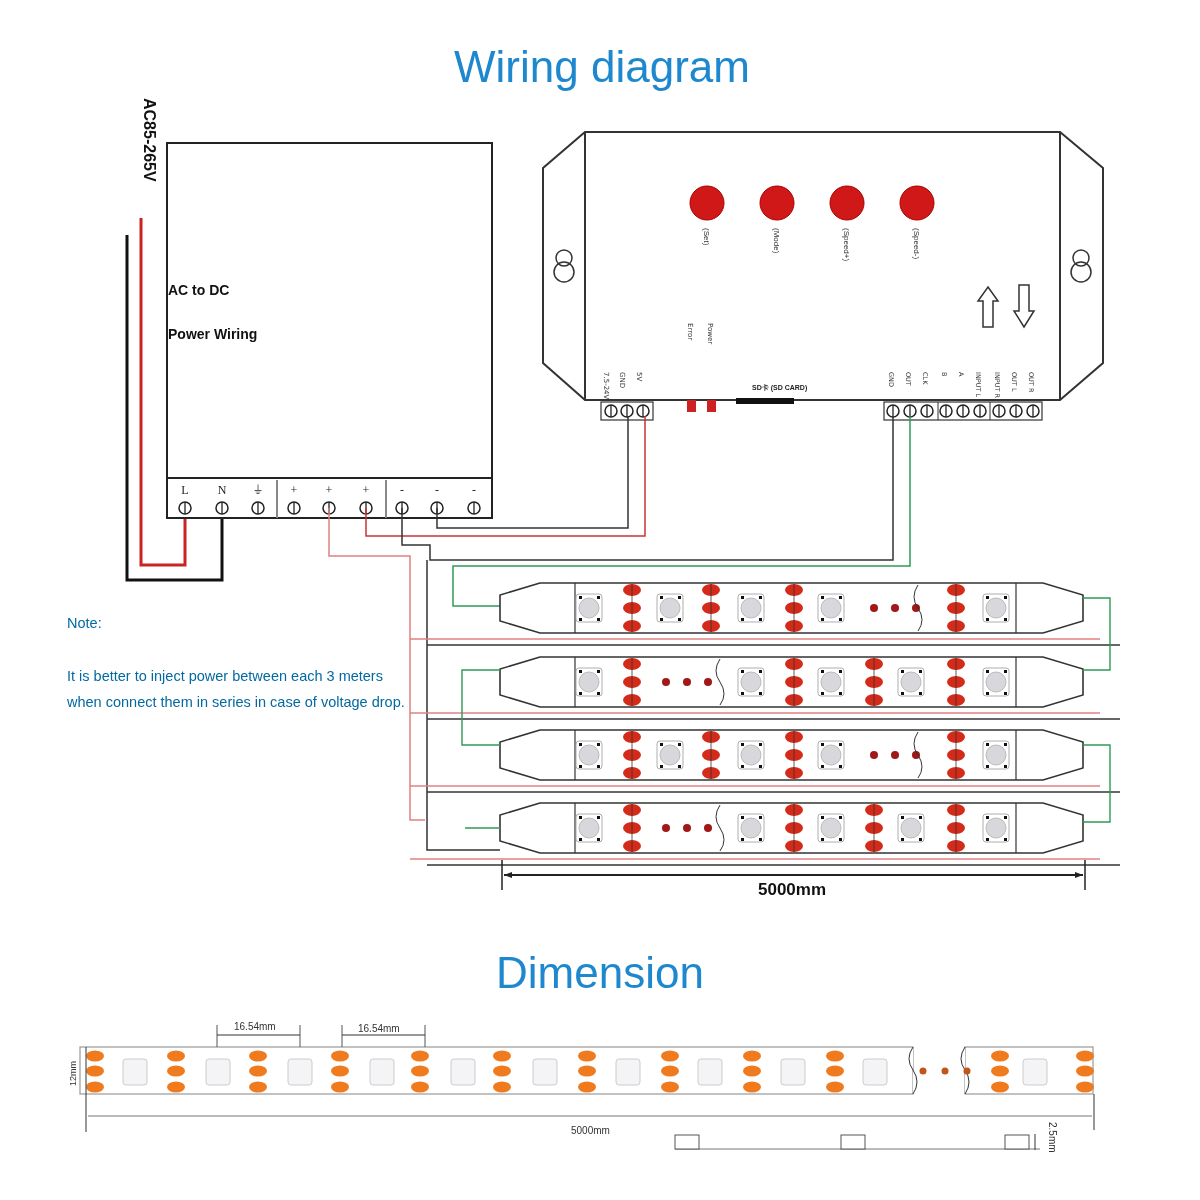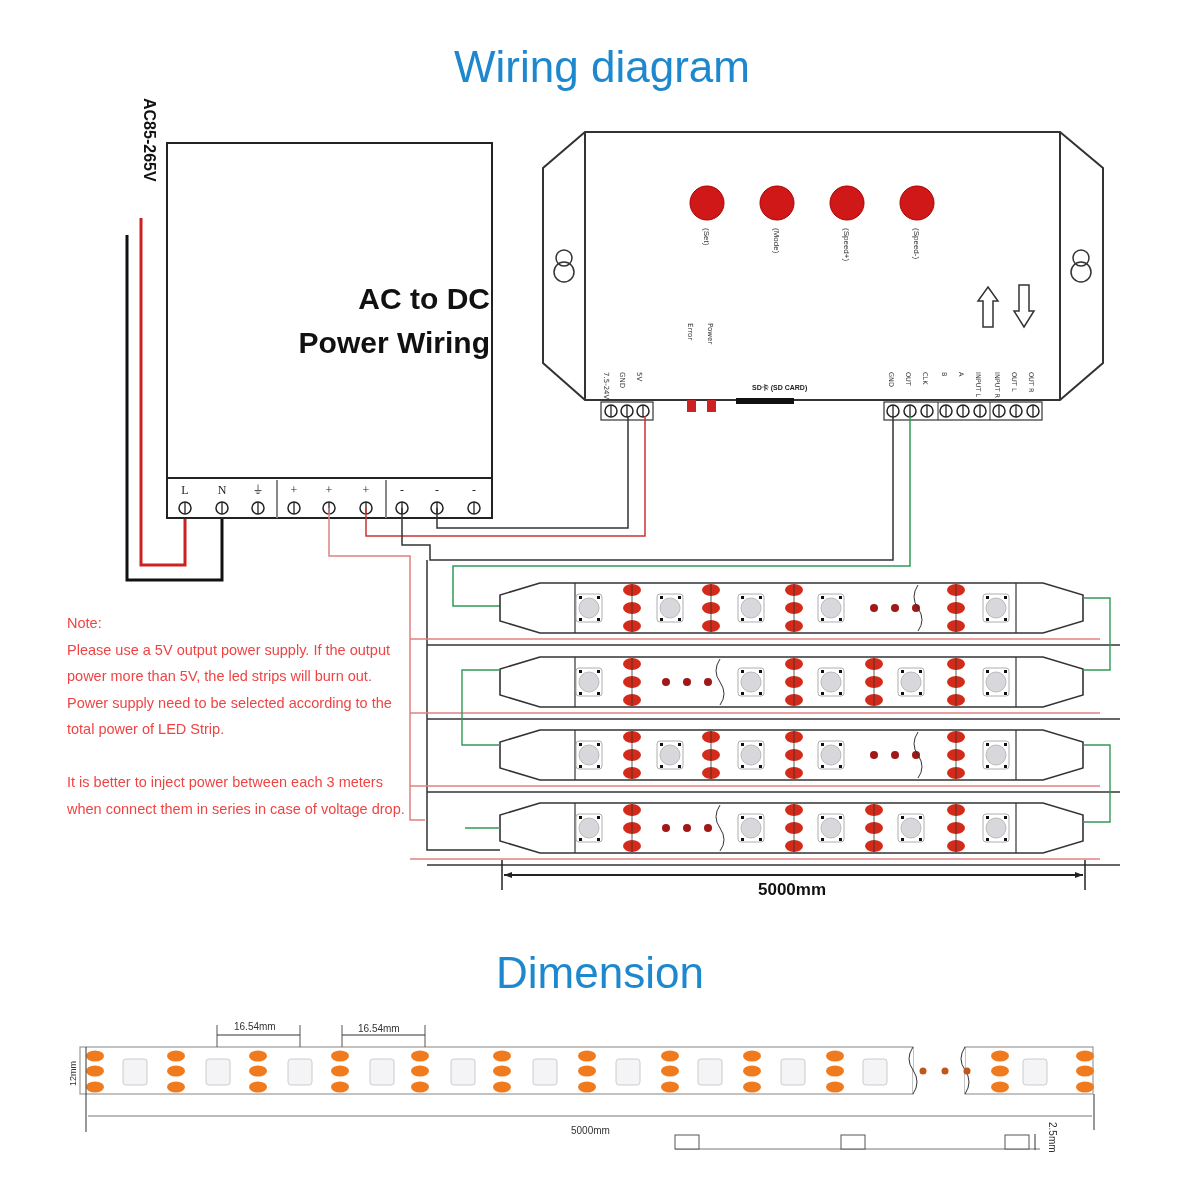--- a/index.html
+++ b/index.html
@@ -1,24 +1,24 @@
 <!DOCTYPE html>
 <html><head>
 <meta charset="utf-8">
 <style>
   html, body { margin:0; padding:0; background:#ffffff; }
   body { width:1200px; height:1200px; position:relative; overflow:hidden; font-family:"Liberation Sans", sans-serif; }
   .title { position:absolute; left:0; width:1200px; text-align:center; color:#1e88cf; font-family:"Liberation Sans", sans-serif; font-size:44px; }
   #wiring-title { top:42px; left:2px; }
   #dimension-title { top:948px; }
   svg { position:absolute; left:0; top:0; }
-  .note { position:absolute; left:67px; top:610px; width:340px; font-size:14.5px; line-height:26.6px; color:#ef4444; font-family:"Liberation Sans", sans-serif; }
+  .note { position:absolute; left:67px; top:610px; width:340px; font-size:14.5px; line-height:26.6px; color:#0369a1; font-family:"Liberation Sans", sans-serif; }
   .note p { margin:0; }
   .note .gap { height:26px; }
-  .psu-label { position:absolute; left:168px; width:322px; text-align:right; font-size:30px; font-weight:bold; color:#111; }
+  .psu-label { position:absolute; left:168px; width:322px; text-align:left; font-size:14px; font-weight:bold; color:#111; }
   .vlabel { position:absolute; font-size:16px; font-weight:bold; color:#111; transform-origin:left top; transform:rotate(90deg); white-space:nowrap; }
   .dimtxt { position:absolute; font-size:17px; font-weight:bold; color:#111; }
   .smalltxt { position:absolute; font-size:10px; color:#333; }
 </style>
 </head>
 <body>
 
 <div id="wiring-title" class="title">Wiring diagram</div>
 <div id="dimension-title" class="title">Dimension</div>
 
@@ -644,21 +644,20 @@
       </g>
     </g>
 </svg>
 
 <div class="vlabel" style="left:158px; top:98px;">AC85-265V</div>
 <div class="psu-label" style="top:282px;">AC to DC</div>
 <div class="psu-label" style="top:326px;">Power Wiring</div>
 
 <div class="note">
   <p>Note:</p>
-  <p>Please use a 5V output power supply. If the output power more than 5V, the led strips will burn out. Power supply need to be selected according to the total power of LED Strip.</p>
   <div class="gap"></div>
   <p>It is better to inject power between each 3 meters when connect them in series in case of voltage drop.</p>
 </div>
 
 <div class="dimtxt" style="left:758px; top:880px;">5000mm</div>
 
 <div class="smalltxt" style="left:234px; top:1021px;">16.54mm</div>
 <div class="smalltxt" style="left:358px; top:1023px;">16.54mm</div>
 <div class="smalltxt" style="left:571px; top:1125px;">5000mm</div>
 <div class="smalltxt" style="left:1058px; top:1122px; transform:rotate(90deg); transform-origin:left top;">2.5mm</div>

